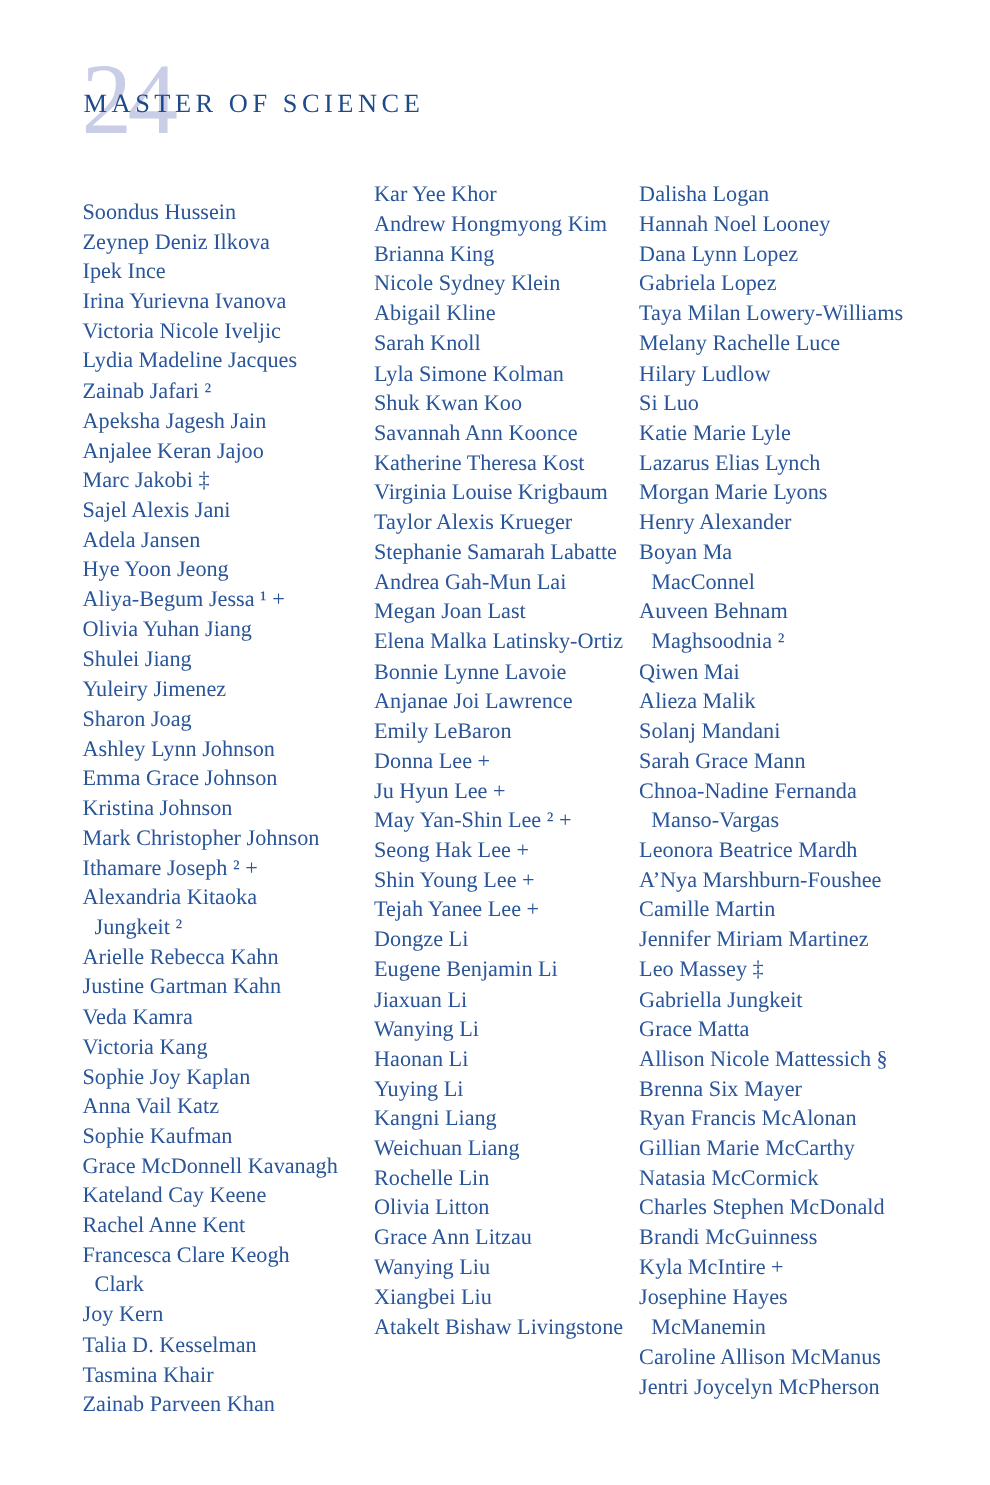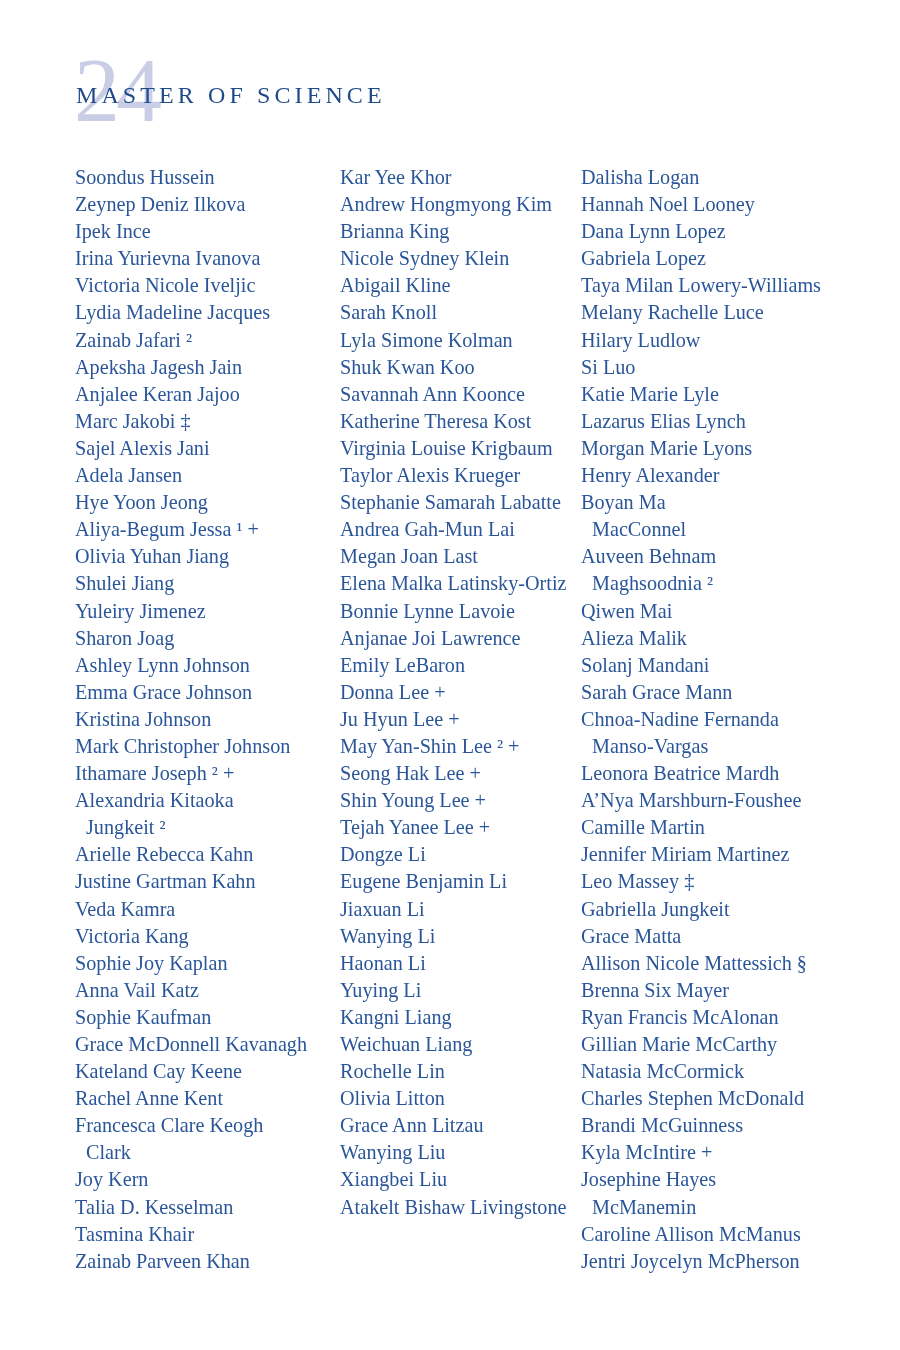--- a/index.html
+++ b/index.html
@@ -40,21 +40,21 @@
     .columns {
       position: absolute;
       top: 164px;
       left: 0;
       width: 900px;
     }
     .col {
       position: absolute;
       top: 0;
     }
-    .col-1 { left: 75px; }
+    .col-1 { left: 75px; margin-top: 16px; }
     .col-2 { left: 340px; }
     .col-3 { left: 581px; }
     .name {
       display: block;
       font-size: 20.2px;
       line-height: 27.1px;
       height: 27.1px;
       white-space: nowrap;
       color: #2a5699;
     }

